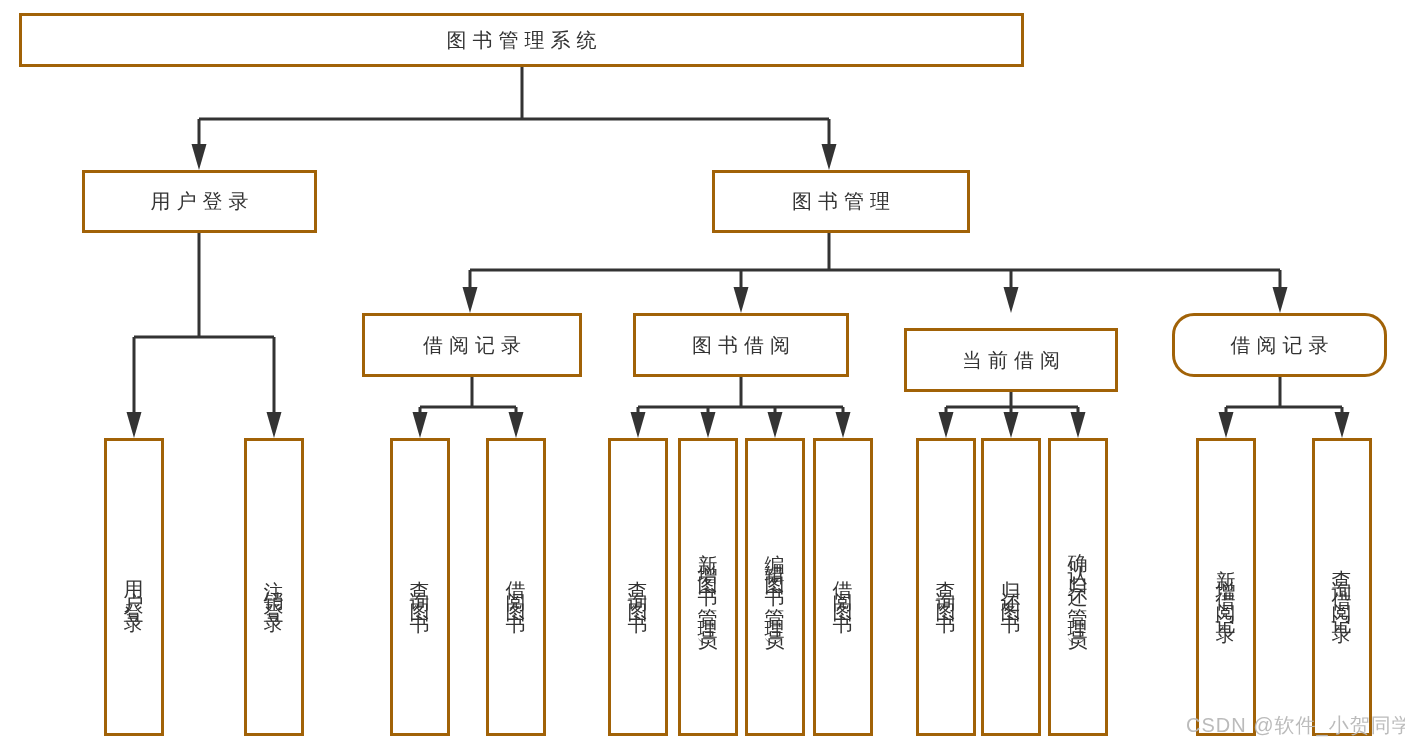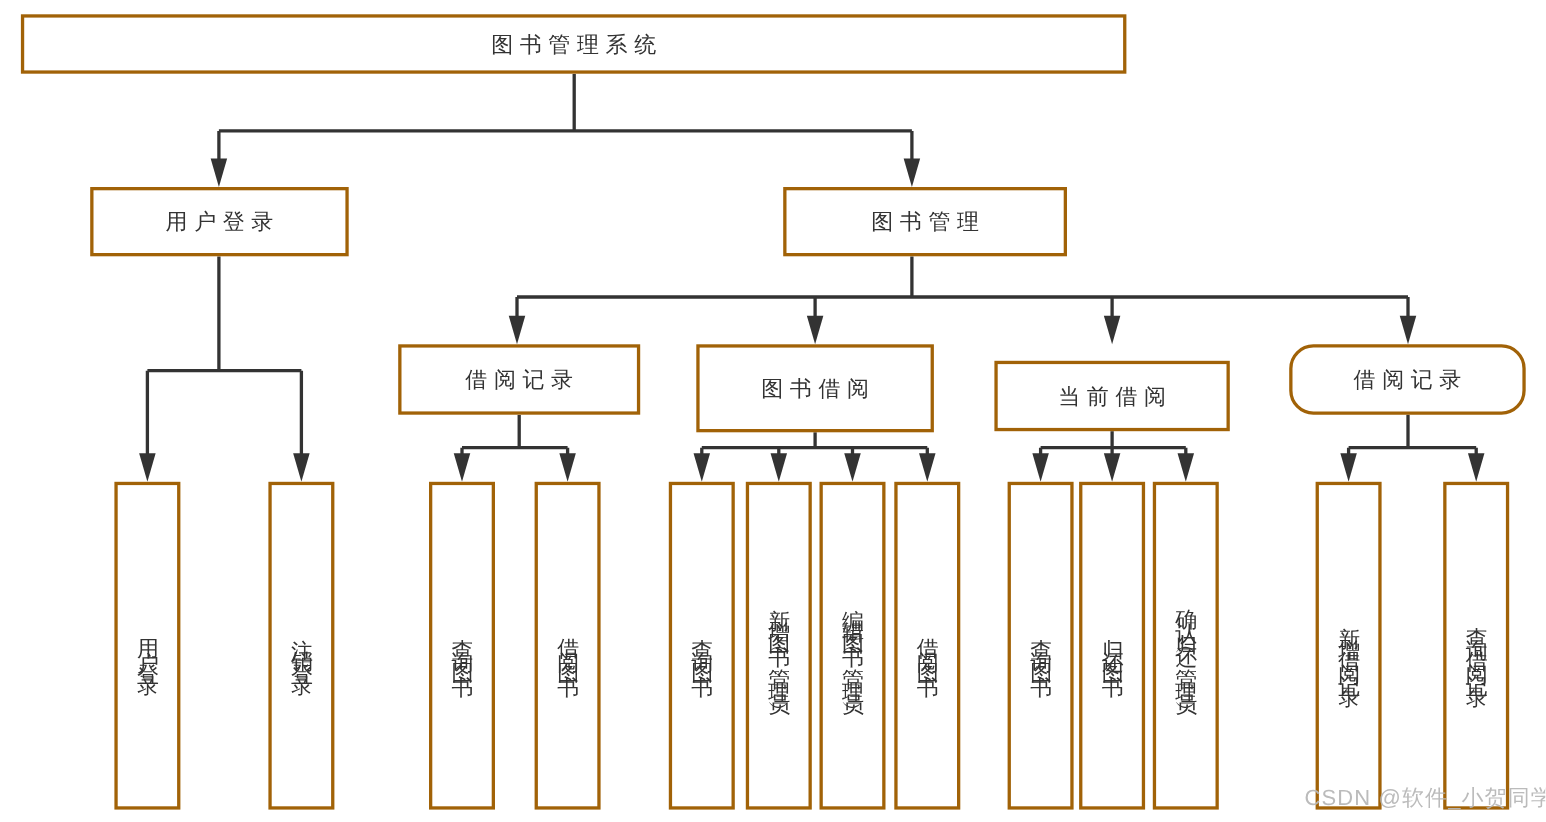--- a/index.html
+++ b/index.html
@@ -15,21 +15,21 @@
   .hbox .label{font-size:20px;letter-spacing:6px;text-indent:6px;color:#333333;white-space:nowrap;}
   .vbox .vtext{
     writing-mode:vertical-lr;text-orientation:mixed;
     font-size:20px;letter-spacing:11px;line-height:1;color:#333333;
   }
   
   #n-root{left:19px;top:13px;width:1005px;height:54px;}
   #n-l2a{left:82px;top:170px;width:235px;height:63px;}
   #n-l2b{left:712px;top:170px;width:258px;height:63px;}
   #n-l3a{left:362px;top:313px;width:220px;height:64px;}
-  #n-l3b{left:633px;top:313px;width:216px;height:80px;}
+  #n-l3b{left:633px;top:313px;width:216px;height:64px;}
   #n-l3c{left:904px;top:328px;width:214px;height:64px;}
   #n-l3d{left:1172px;top:313px;width:215px;height:64px;border-radius:22px;}
   .vbox{top:438px;width:60px;height:298px;}
   #v1{left:104px;} #v2{left:244px;}
   #v3{left:390px;} #v4{left:486px;}
   #v5{left:608px;} #v6{left:678px;} #v7{left:745px;} #v8{left:813px;}
   #v9{left:916px;} #v10{left:981px;} #v11{left:1048px;}
   #v12{left:1196px;} #v13{left:1312px;}
   .watermark{
     position:absolute;left:1186px;top:712px;z-index:10;

